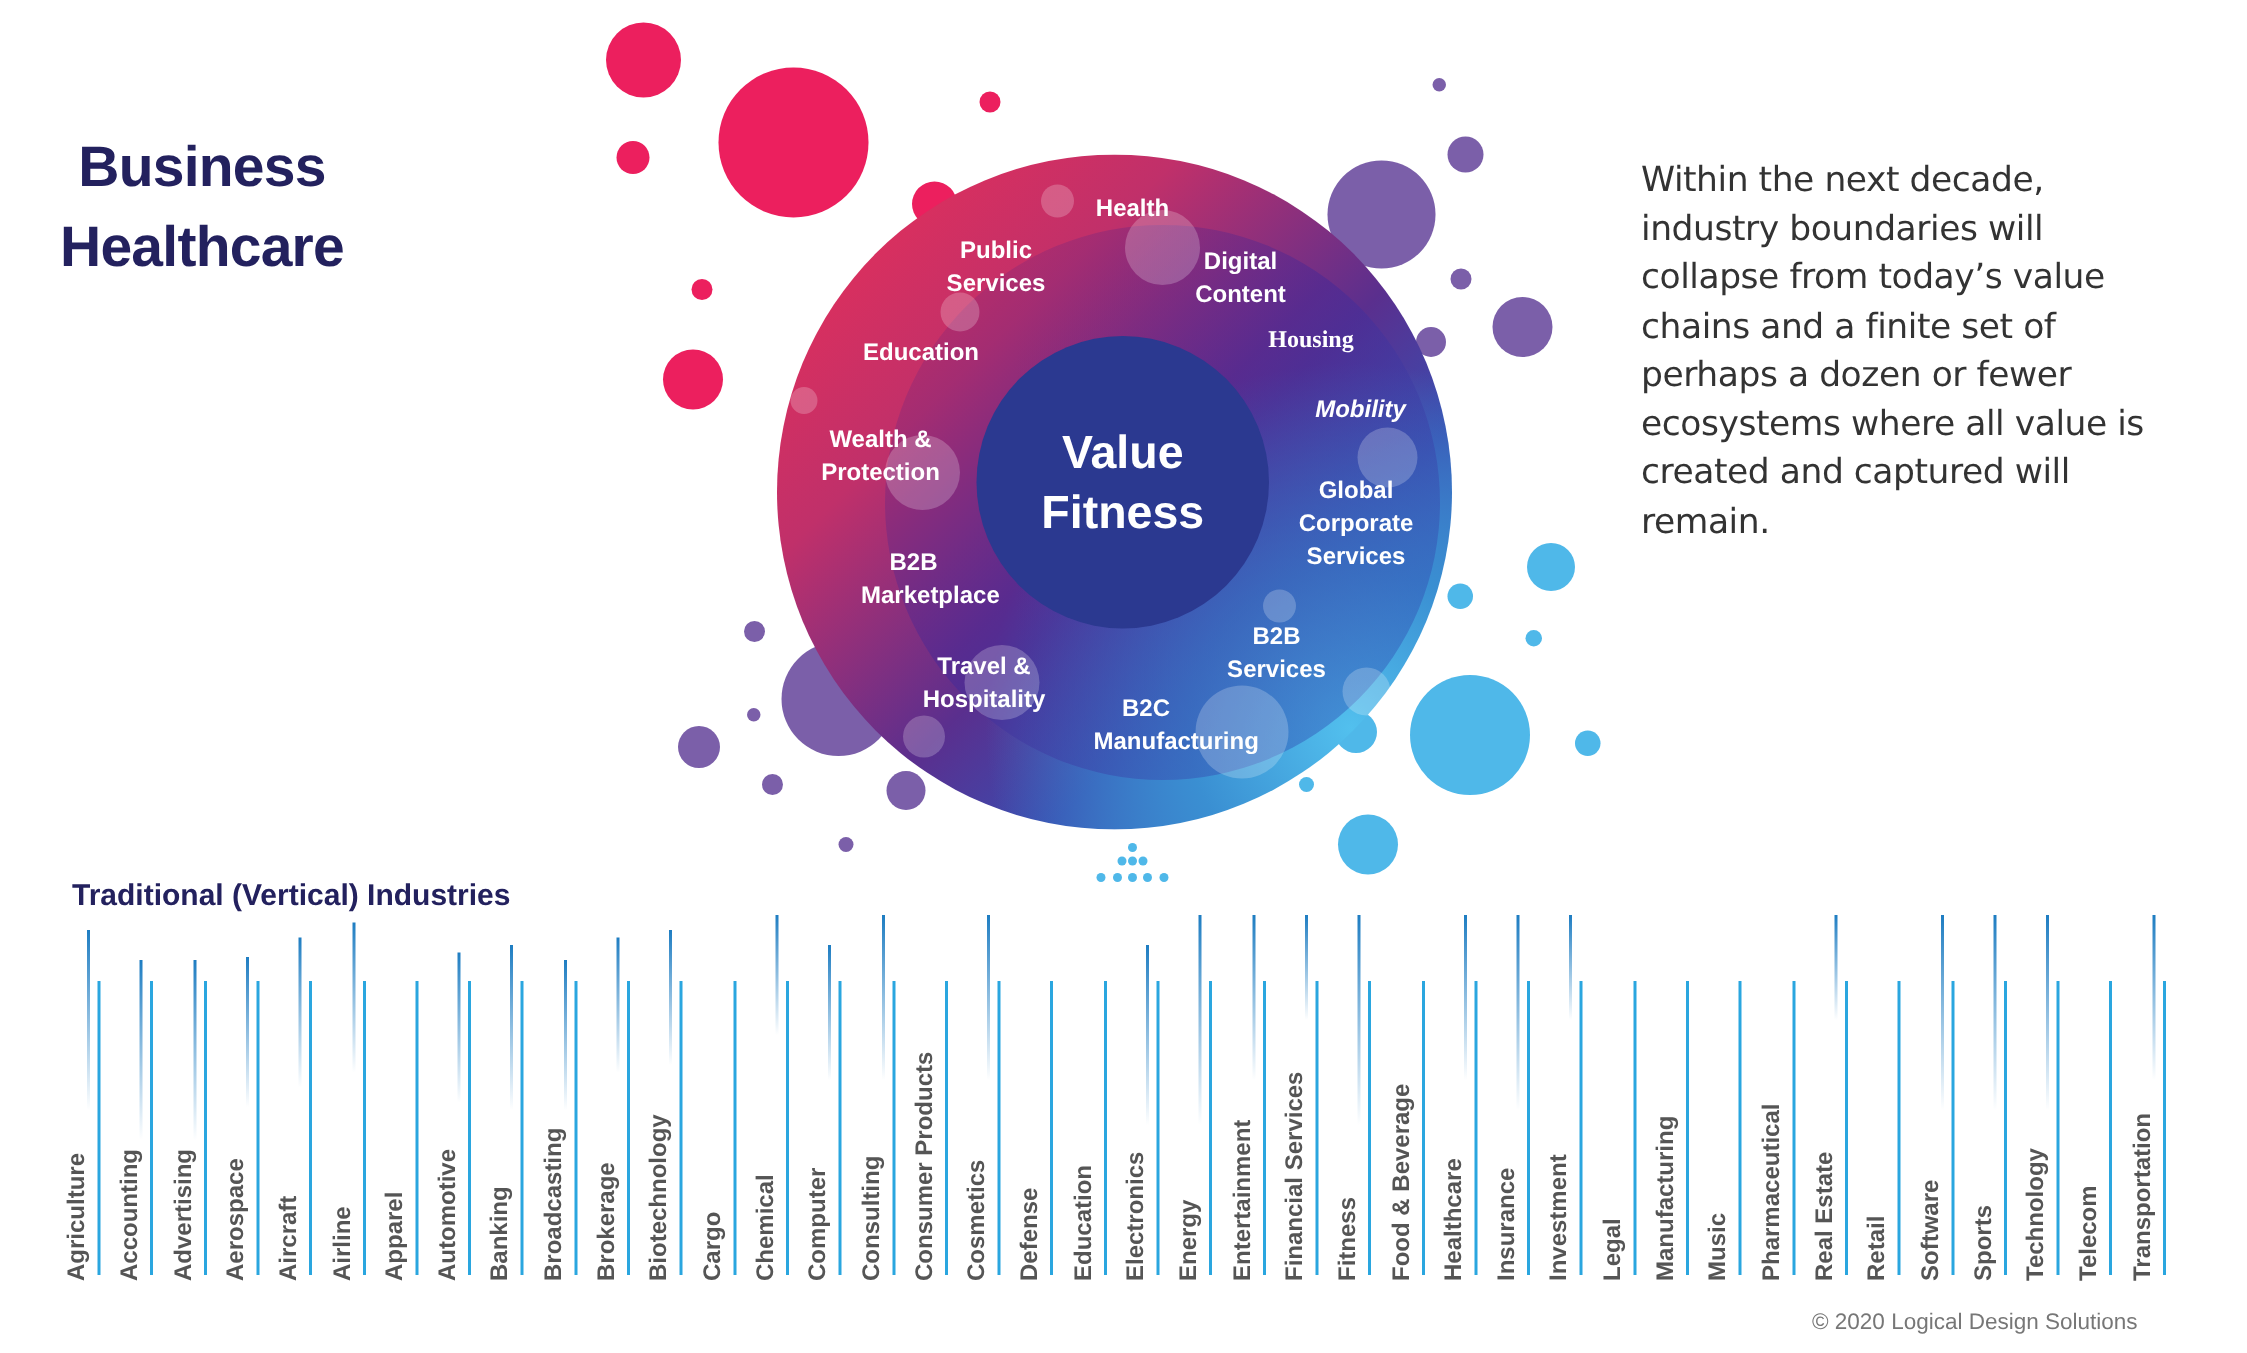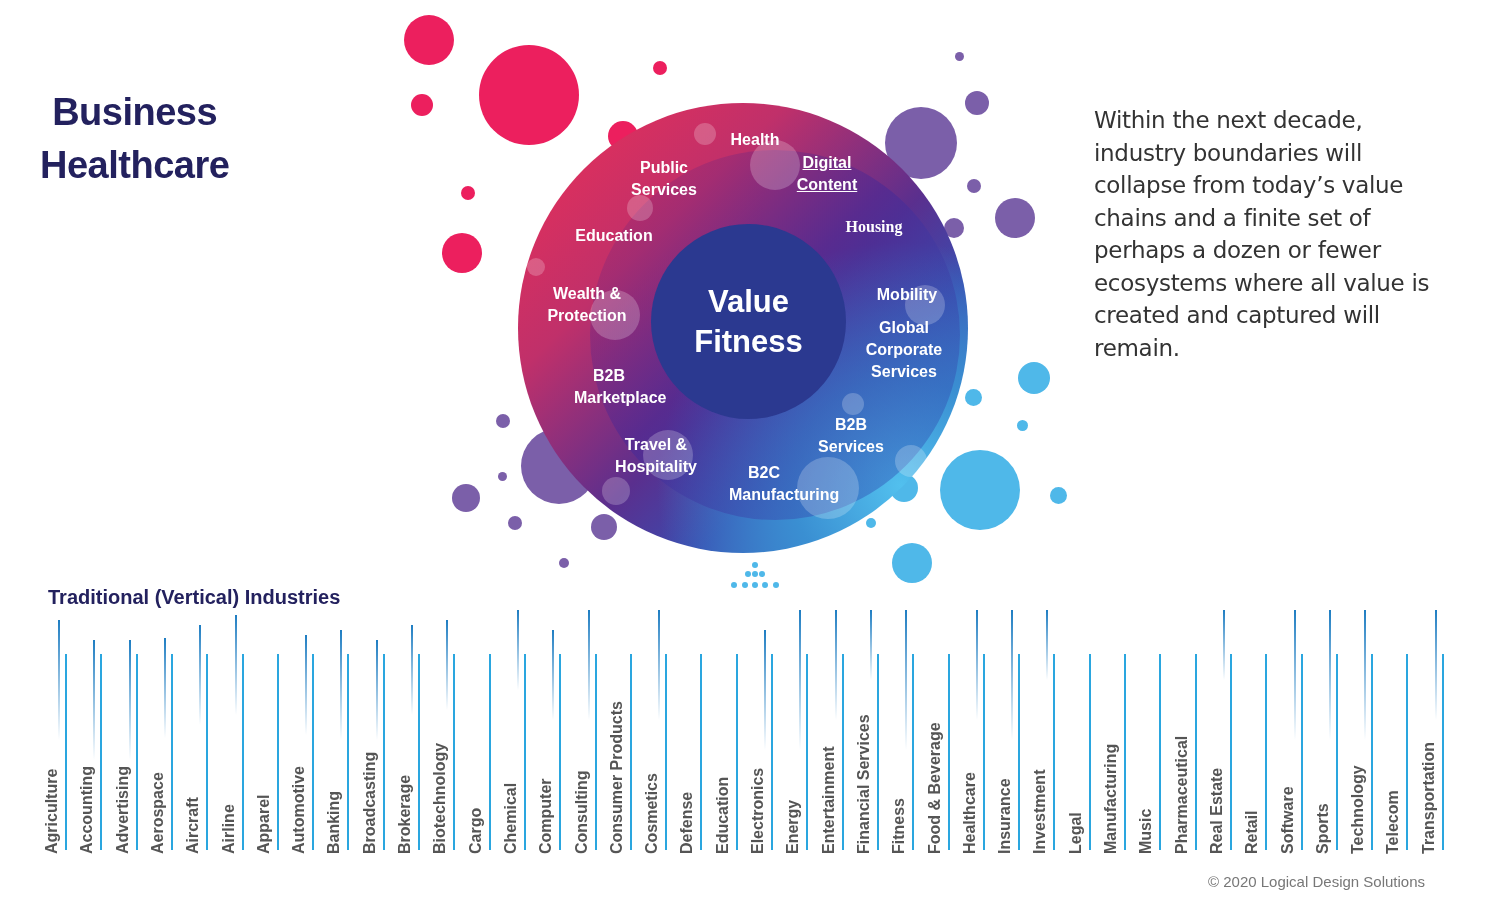--- a/index.html
+++ b/index.html
@@ -87,23 +87,23 @@
 <div class="glow" style="left:602px;top:477px;width:28px;height:28px;"></div>
 <div class="glow" style="left:842px;top:393px;width:22px;height:22px;"></div>
 <div class="glow" style="left:895px;top:445px;width:32px;height:32px;"></div>
 
 <div class="core">
   <div>Value</div>
   <div>Fitness</div>
 </div>
 
 <div class="seg" style="left:755px;top:129px;">Health</div>
-<div class="seg" style="left:827px;top:152px;white-space:normal;width:80px;text-decoration:underline;">Digital Content</div>
+<div class="seg" style="left:827px;top:164px;white-space:normal;width:80px;">Digital Content</div>
 <div class="seg" style="left:874px;top:216px;font-family:Liberation Serif, serif;">Housing</div>
-<div class="seg" style="left:907px;top:284px;">Mobility</div>
+<div class="seg" style="left:907px;top:263px;font-style:italic;">Mobility</div>
 <div class="seg" style="left:904px;top:317px;white-space:normal;width:90px;">Global Corporate Services</div>
 <div class="seg" style="left:851px;top:414px;white-space:normal;width:70px;">B2B Services</div>
 <div class="seg" style="left:764px;top:462px;white-space:normal;width:70px;line-height:22px;">B2C Manufacturing</div>
 <div class="seg" style="left:656px;top:434px;white-space:normal;width:90px;">Travel &amp; Hospitality</div>
 <div class="seg" style="left:609px;top:365px;white-space:normal;width:70px;">B2B Marketplace</div>
 <div class="seg" style="left:587px;top:283px;white-space:normal;width:80px;">Wealth &amp; Protection</div>
 <div class="seg" style="left:614px;top:225px;">Education</div>
 <div class="seg" style="left:664px;top:157px;white-space:normal;width:70px;">Public Services</div>
 
 <div class="dots">

